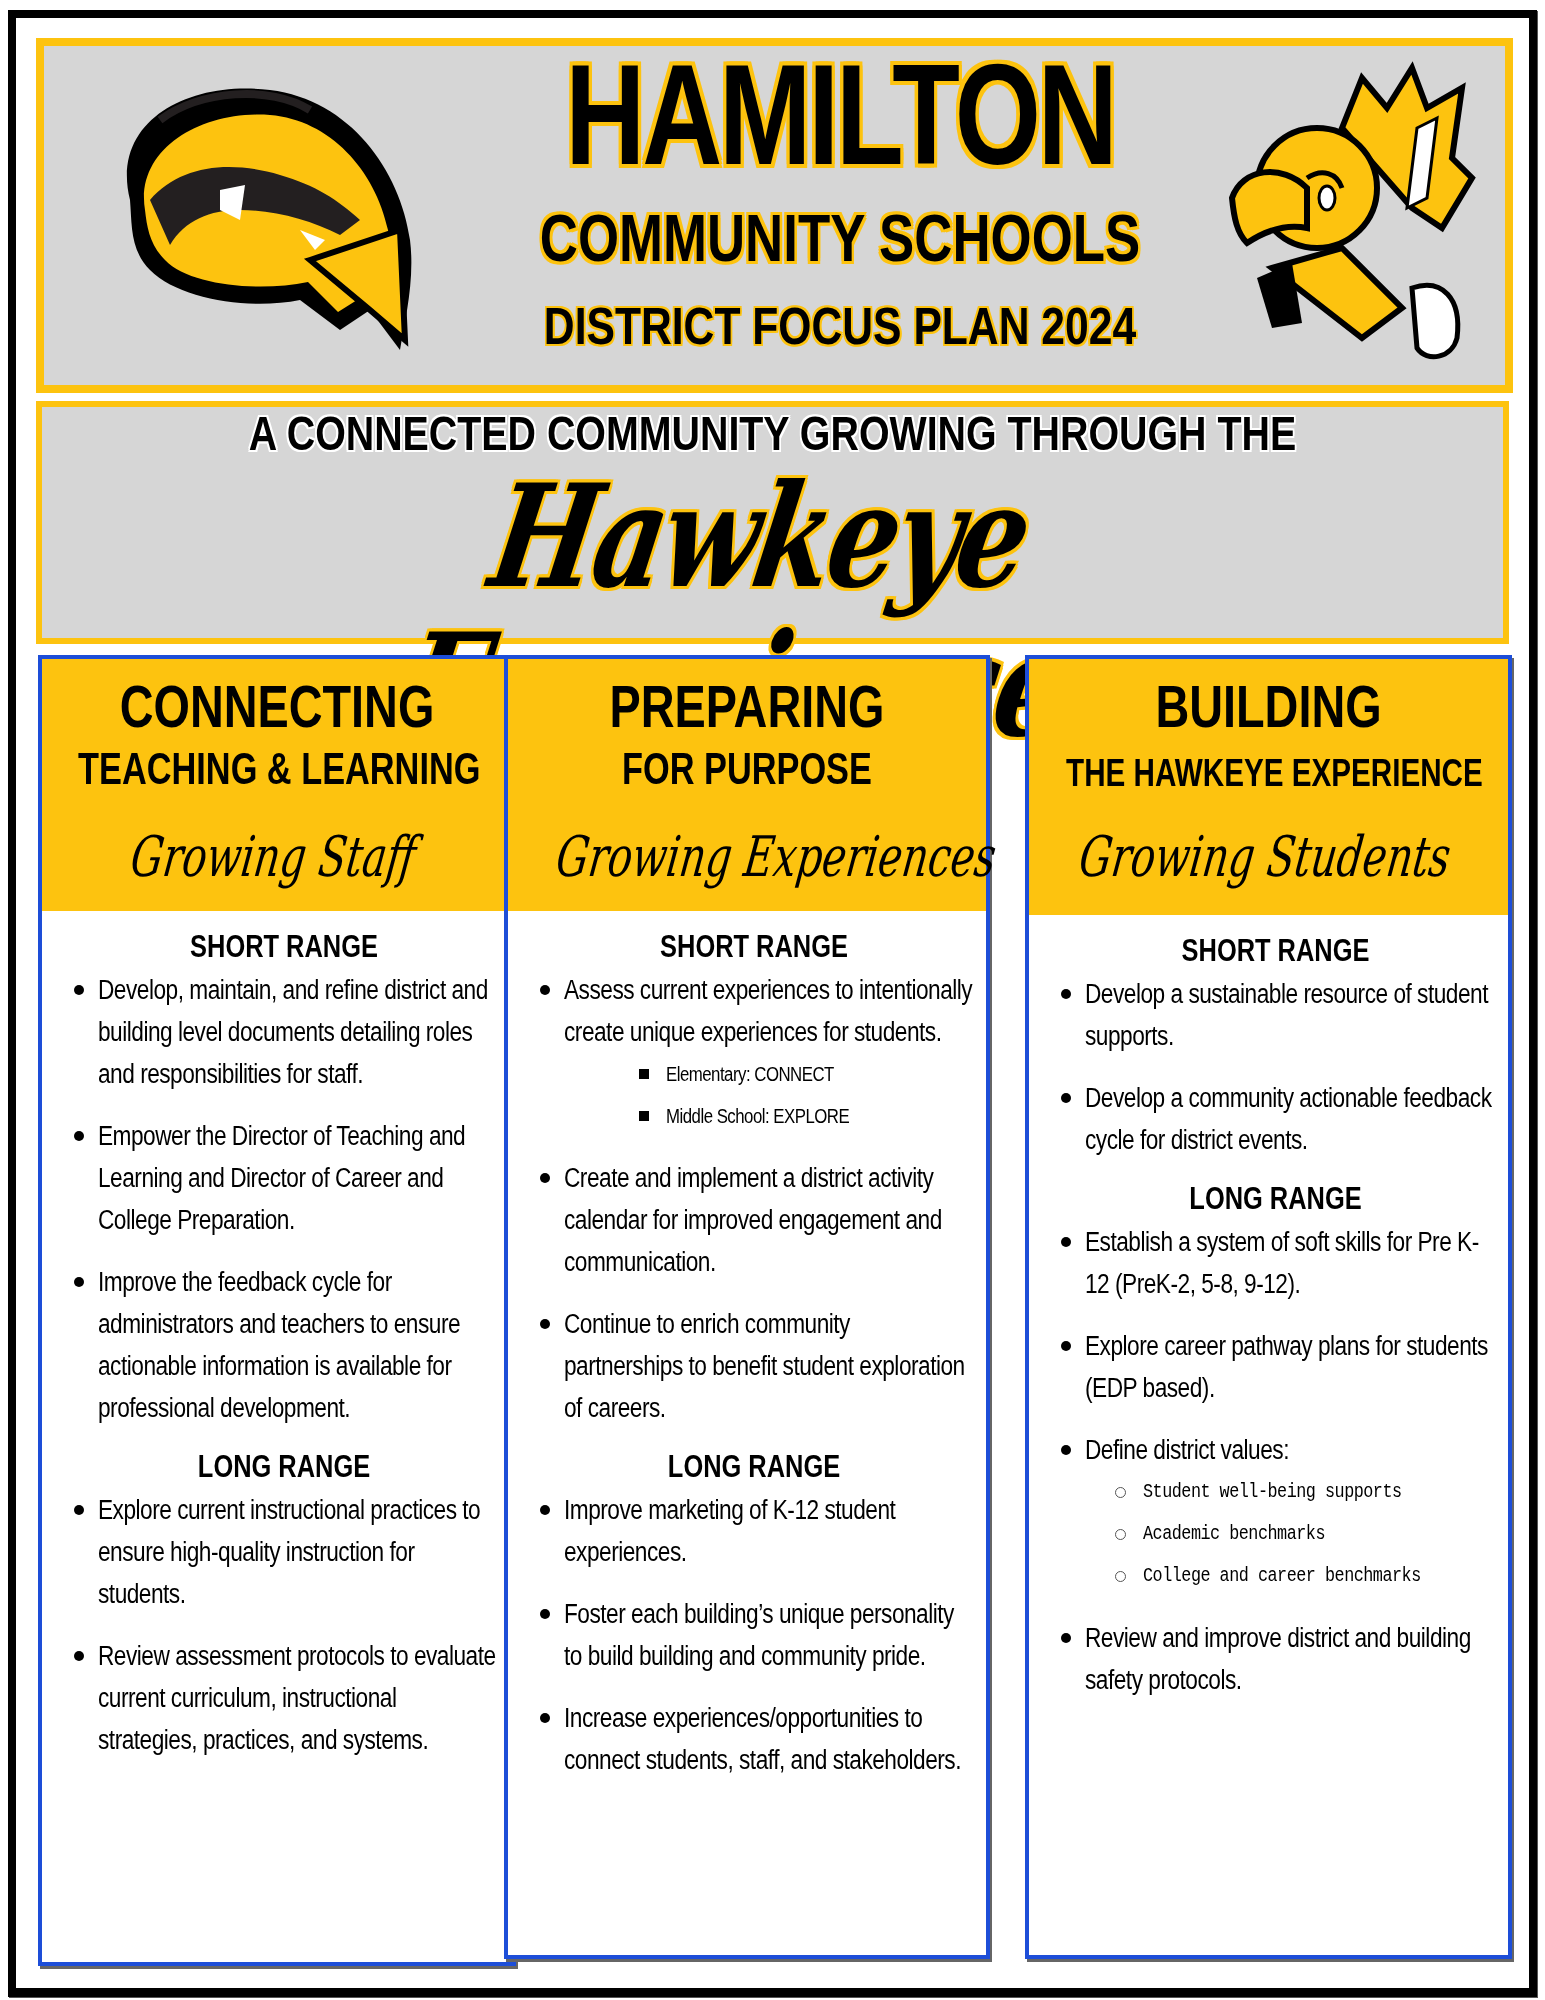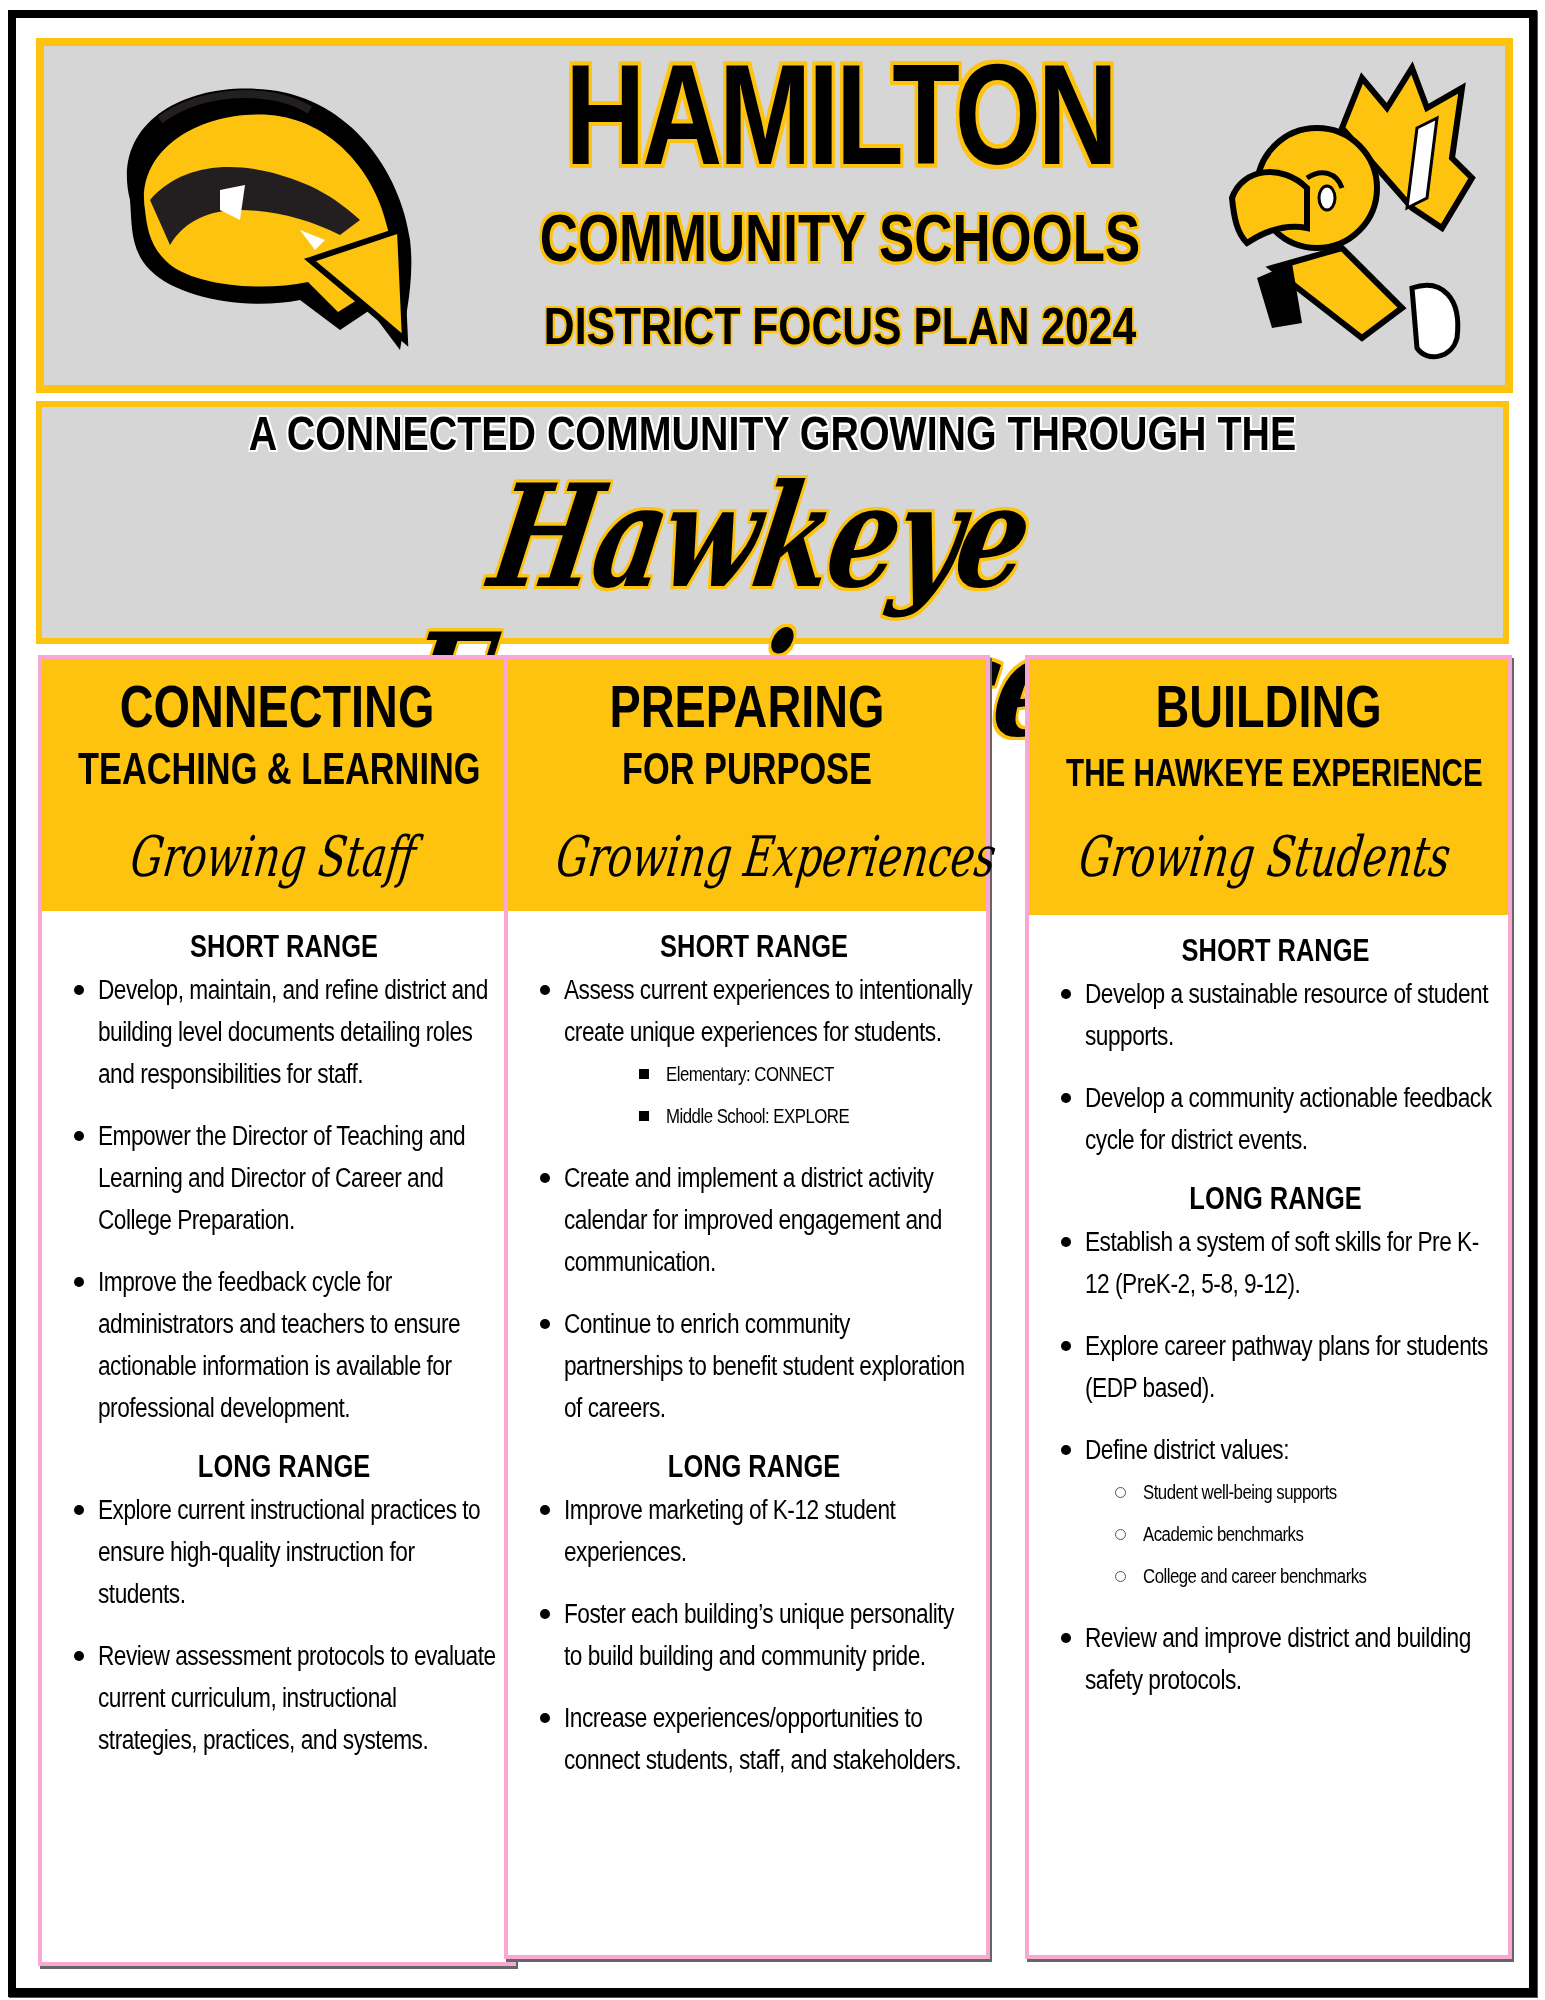--- a/index.html
+++ b/index.html
@@ -17,21 +17,21 @@
     text-shadow: -2px -2px 0 #fdc30f, 2px -2px 0 #fdc30f, -2px 2px 0 #fdc30f, 2px 2px 0 #fdc30f, 0 2px 0 #fdc30f, 0 -2px 0 #fdc30f, 2px 0 0 #fdc30f, -2px 0 0 #fdc30f; }
 
   .tagline { position: absolute; left: 36px; top: 410px; width: 1473px; text-align: center; font-weight: 700; font-size: 48px; line-height: 1; color: #000; transform: scaleX(0.82); transform-origin: center top;
     text-shadow: -2px -2px 0 #fff, 2px -2px 0 #fff, -2px 2px 0 #fff, 2px 2px 0 #fff, 0 2px 0 #fff, 0 -2px 0 #fff, 2px 0 0 #fff, -2px 0 0 #fff; }
   .script-title { position: absolute; left: 36px; top: 462px; width: 1473px; text-align: center; font-family: "DejaVu Serif", serif; font-style: italic; font-weight: 700; font-size: 142px; line-height: 1.05; color: #000; transform: scaleX(0.78) skewX(-12deg); transform-origin: center top; letter-spacing: -4px;
     text-shadow: -3px -3px 0 #fdc30f, 3px -3px 0 #fdc30f, -3px 3px 0 #fdc30f, 3px 3px 0 #fdc30f, 0 3px 0 #fdc30f, 0 -3px 0 #fdc30f, 3px 0 0 #fdc30f, -3px 0 0 #fdc30f; }
 
   .logo-left { position: absolute; left: 70px; top: 60px; width: 390px; height: 300px; }
   .logo-right { position: absolute; left: 1212px; top: 48px; width: 290px; height: 320px; }
 
-  .col { position: absolute; top: 655px; border: 4px solid #f9a8d4; background: #fff; box-shadow: 2px 3px 0 #666; }
+  .col { position: absolute; top: 655px; border: 4px solid #1d4ed8; background: #fff; box-shadow: 2px 3px 0 #666; }
   .col1 { left: 38px; width: 470px; height: 1303px; }
   .col2 { left: 504px; width: 478px; height: 1296px; }
   .col3 { left: 1025px; width: 479px; height: 1296px; }
   .col-head { background: #fdc30f; text-align: center; position: relative; height: 252px; }
   .col3 .col-head { height: 256px; padding-left: 20px; }
   .head-big { position: absolute; left: 0; right: 0; top: 18px; font-weight: 700; font-size: 60px; line-height: 1; transform: scaleX(0.78); transform-origin: center top; color: #000; }
   .head-mid { position: absolute; left: -20px; right: -20px; top: 88px; font-weight: 700; font-size: 44px; line-height: 1; transform: scaleX(0.78); transform-origin: center top; color: #000; white-space: nowrap; }
   .col3 .head-mid { font-size: 38px; top: 95px; }
   .head-script { position: absolute; left: -20px; right: -20px; top: 170px; font-family: "DejaVu Serif", serif; font-style: italic; font-size: 56px; line-height: 1; transform: scaleX(0.72) skewX(-10deg); transform-origin: center top; color: #000; white-space: nowrap; }
 
@@ -40,21 +40,21 @@
   .range-title.long { margin-top: 18px; }
   ul.main { list-style: none; margin: 4px; padding: 0; }
   ul.main > li { position: relative; padding-left: 30px; font-size: 27px; line-height: 42px; margin-bottom: 20px; letter-spacing: -0.6px; }
   ul.main > li .txt { display: inline-block; transform: scaleX(0.84); transform-origin: left top; width: 119%; }
   ul.main > li::before { content: ""; position: absolute; left: 6px; top: 16px; width: 10px; height: 10px; border-radius: 50%; background: #000; }
   ul.sub { list-style: none; margin: 0; padding: 0; }
   ul.sub li { position: relative; font-size: 20px; line-height: 42px; letter-spacing: -0.6px; }
   ul.sub li .txt { display: inline-block; transform: scaleX(0.84); transform-origin: left top; width: 119%; }
   ul.sub.square li { padding-left: 102px; }
   ul.sub.square li::before { content: ""; position: absolute; left: 75px; top: 16px; width: 10px; height: 10px; background: #000; }
-  ul.sub.circle li { padding-left: 58px; }
+  ul.sub.circle li { padding-left: 58px; font-family: Liberation Mono, monospace; }
   ul.sub.circle li::before { content: ""; position: absolute; left: 30px; top: 16px; width: 9px; height: 9px; border-radius: 50%; border: 1px solid #555; background: #fff; }
 </style>
 </head>
 <body>
 
 <div class="frame"></div>
 
 <div class="banner"></div>
 
 <svg class="logo-left" viewBox="0 0 390 300">

